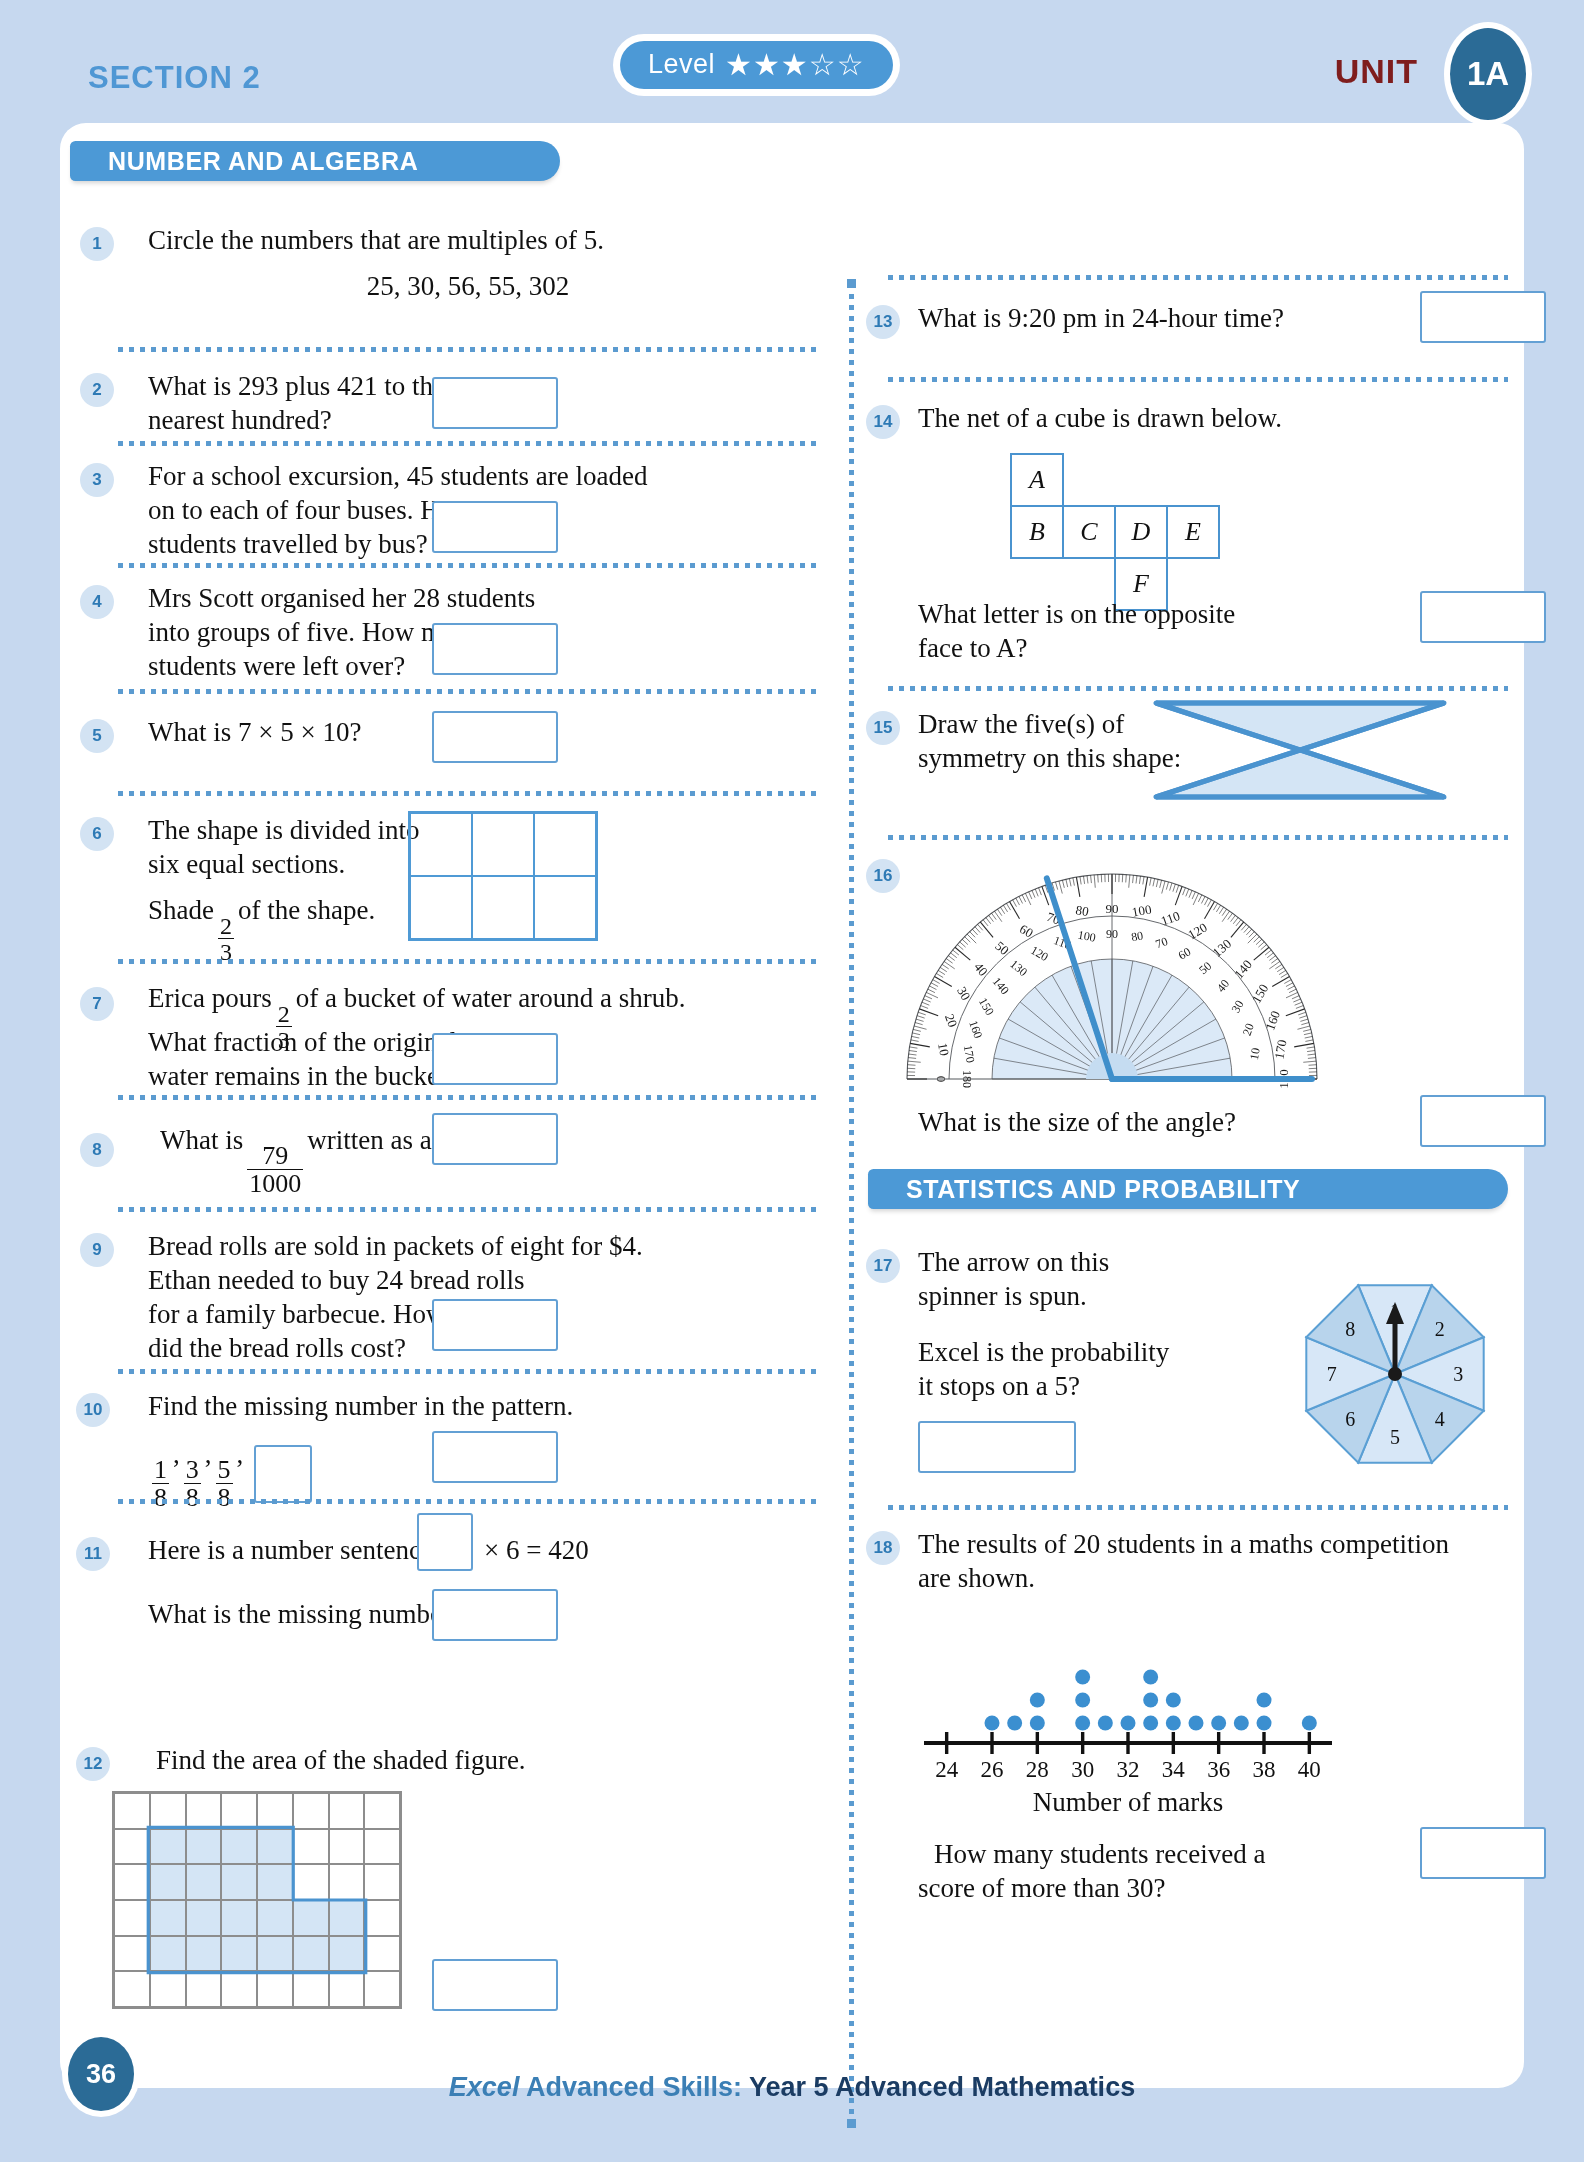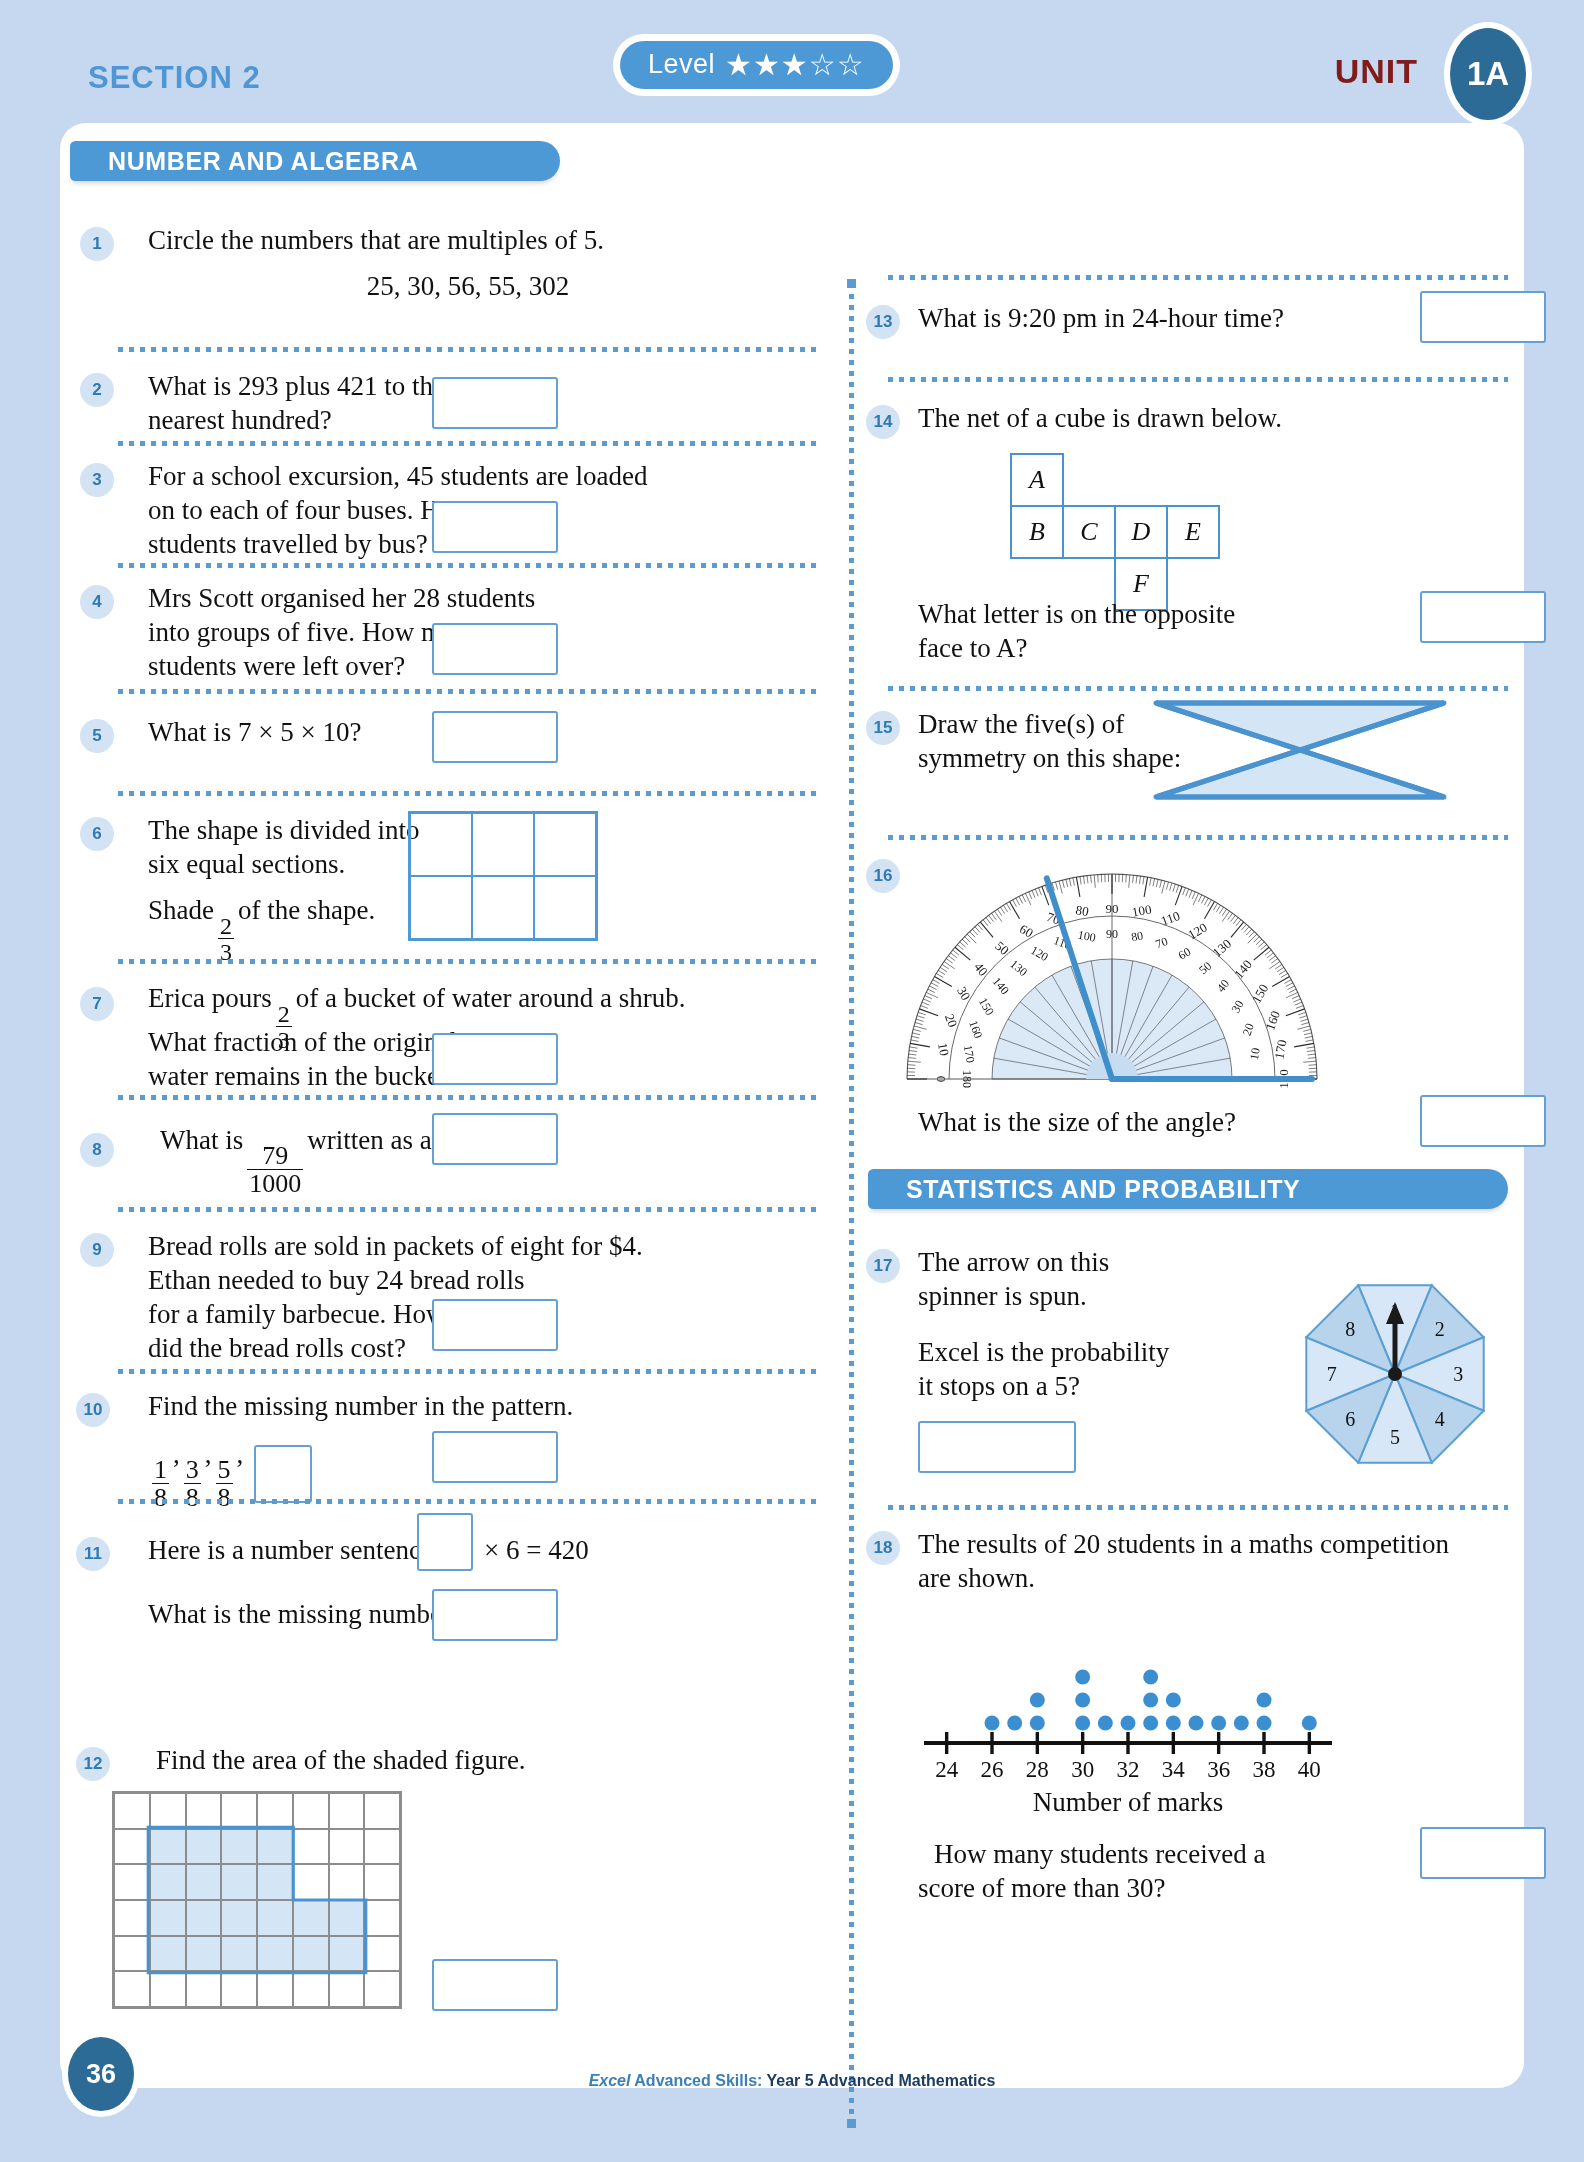--- a/index.html
+++ b/index.html
@@ -135,21 +135,21 @@
     width:78px; height:86px; border-radius:50%;
     background:#ffffff; display:flex; align-items:center; justify-content:center;
   }
   .pagenum{
     width:66px; height:74px; border-radius:50%; background:#2b6b96;
     color:#fff; display:flex; align-items:center; justify-content:center;
     font-family:"Liberation Sans", sans-serif; font-weight:bold; font-size:27px;
   }
   .footer-text{
     position:absolute; left:0; top:2072px; width:1584px; text-align:center;
-    font-family:"Liberation Sans", sans-serif; font-weight:bold; font-size:16px;
+    font-family:"Liberation Sans", sans-serif; font-weight:bold; font-size:27px;
     color:#1b3c63;
   }
   .footer-text .em{ font-style:italic; color:#3b7fb5; }
   .footer-text .lt{ color:#3b7fb5; }
 </style>
 </head>
 <body>
 
 <div class="hdr">
   <div class="section-label">SECTION 2</div>

